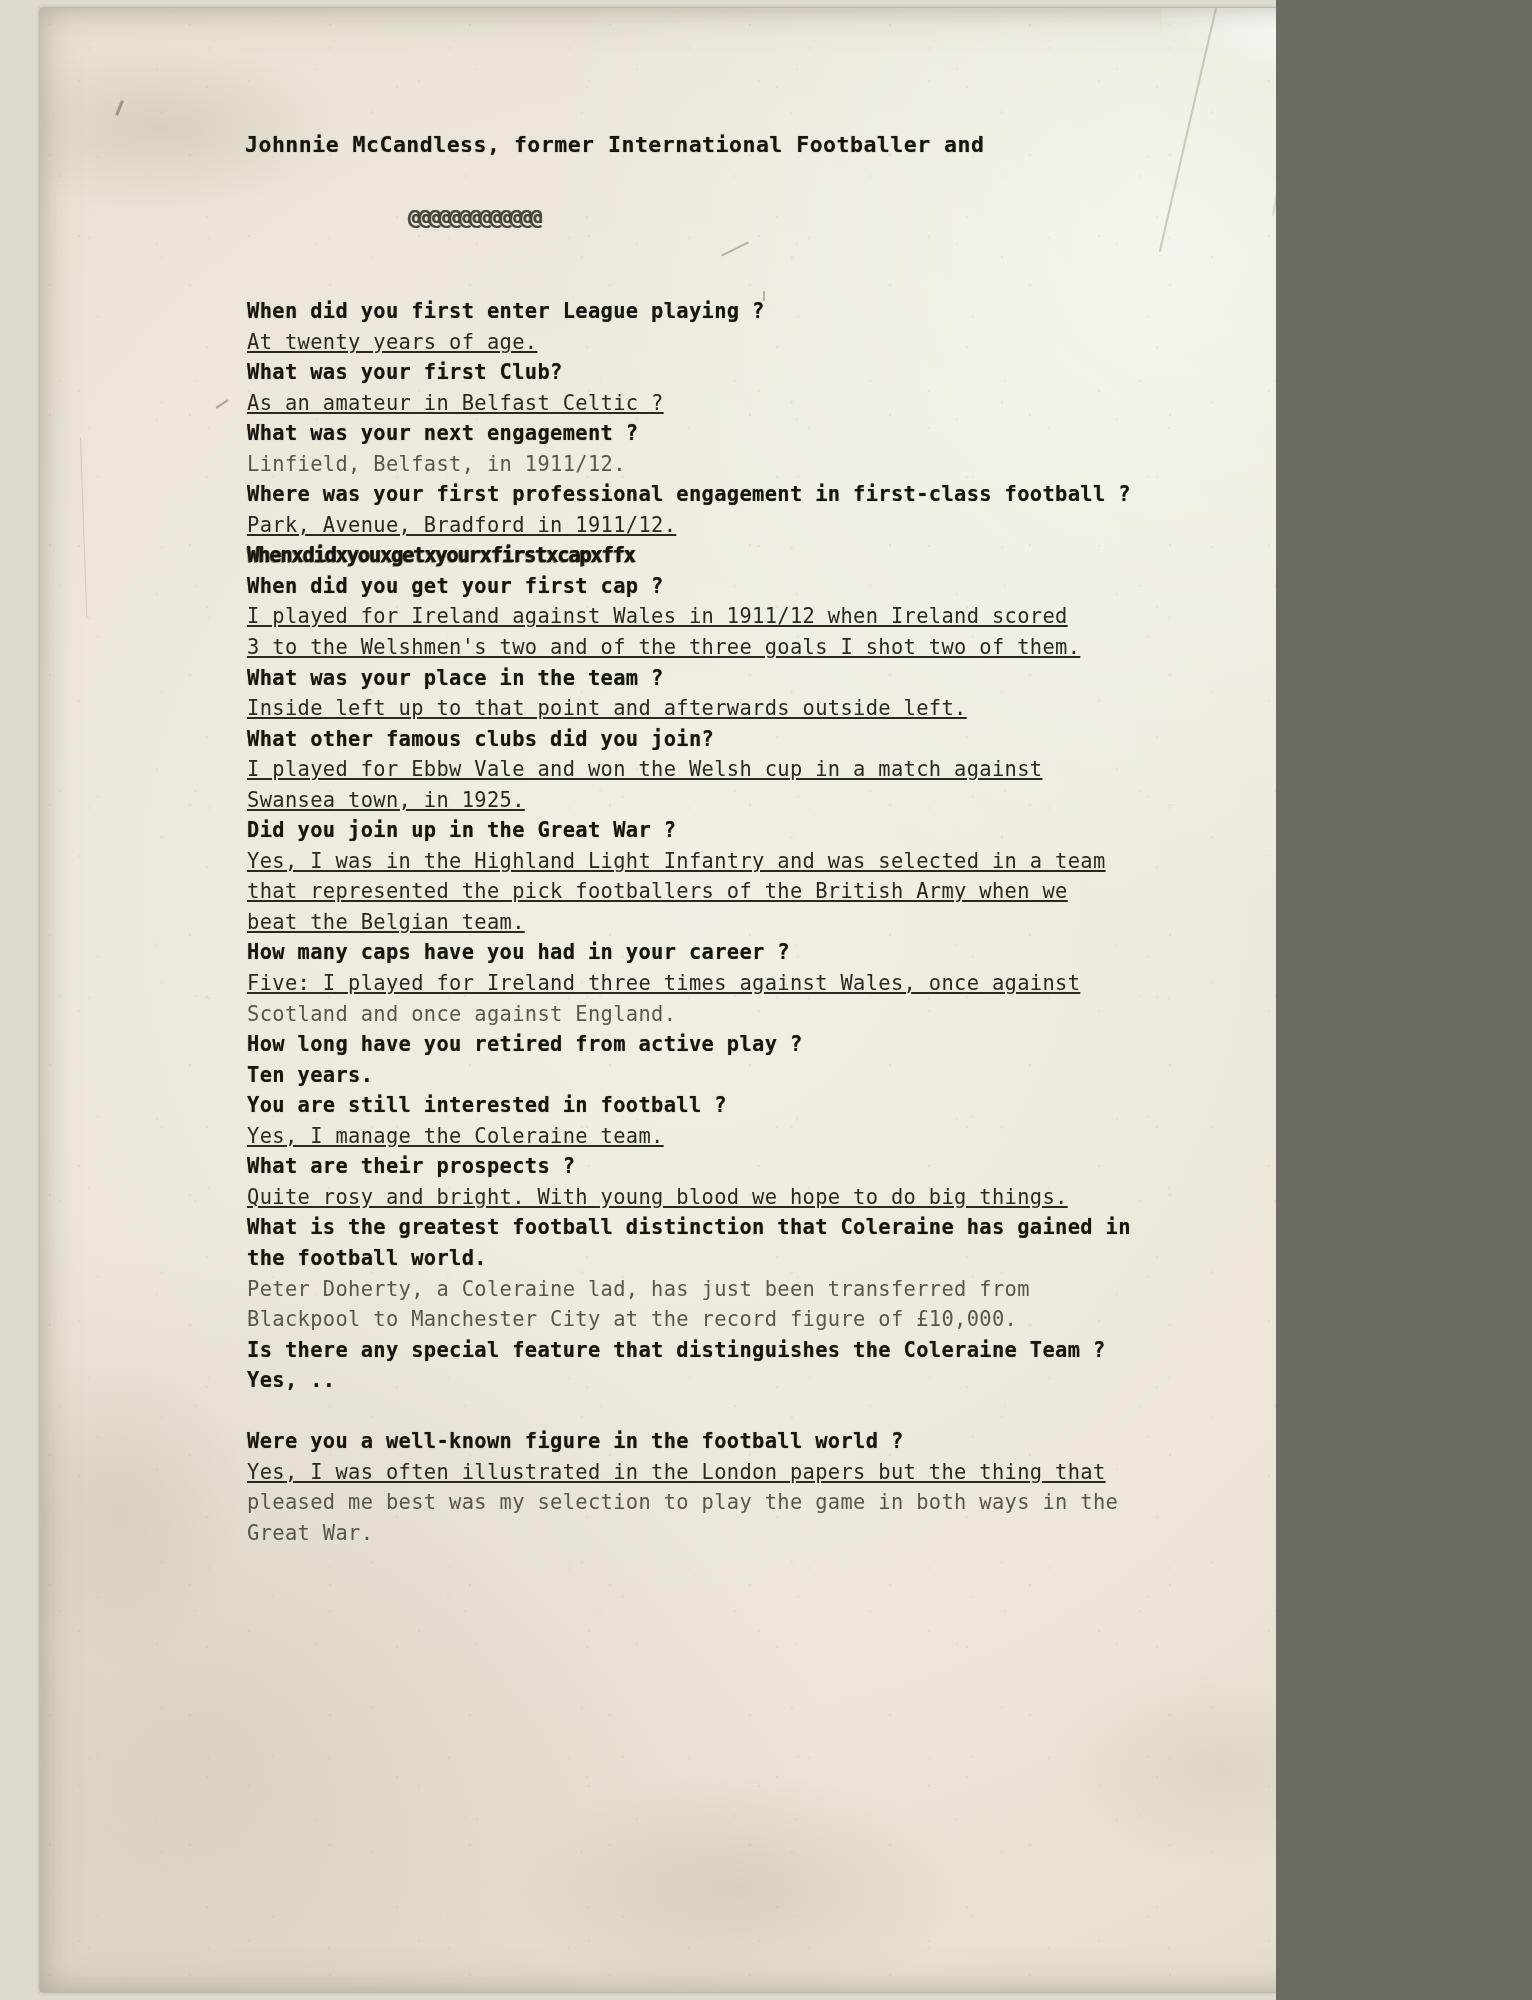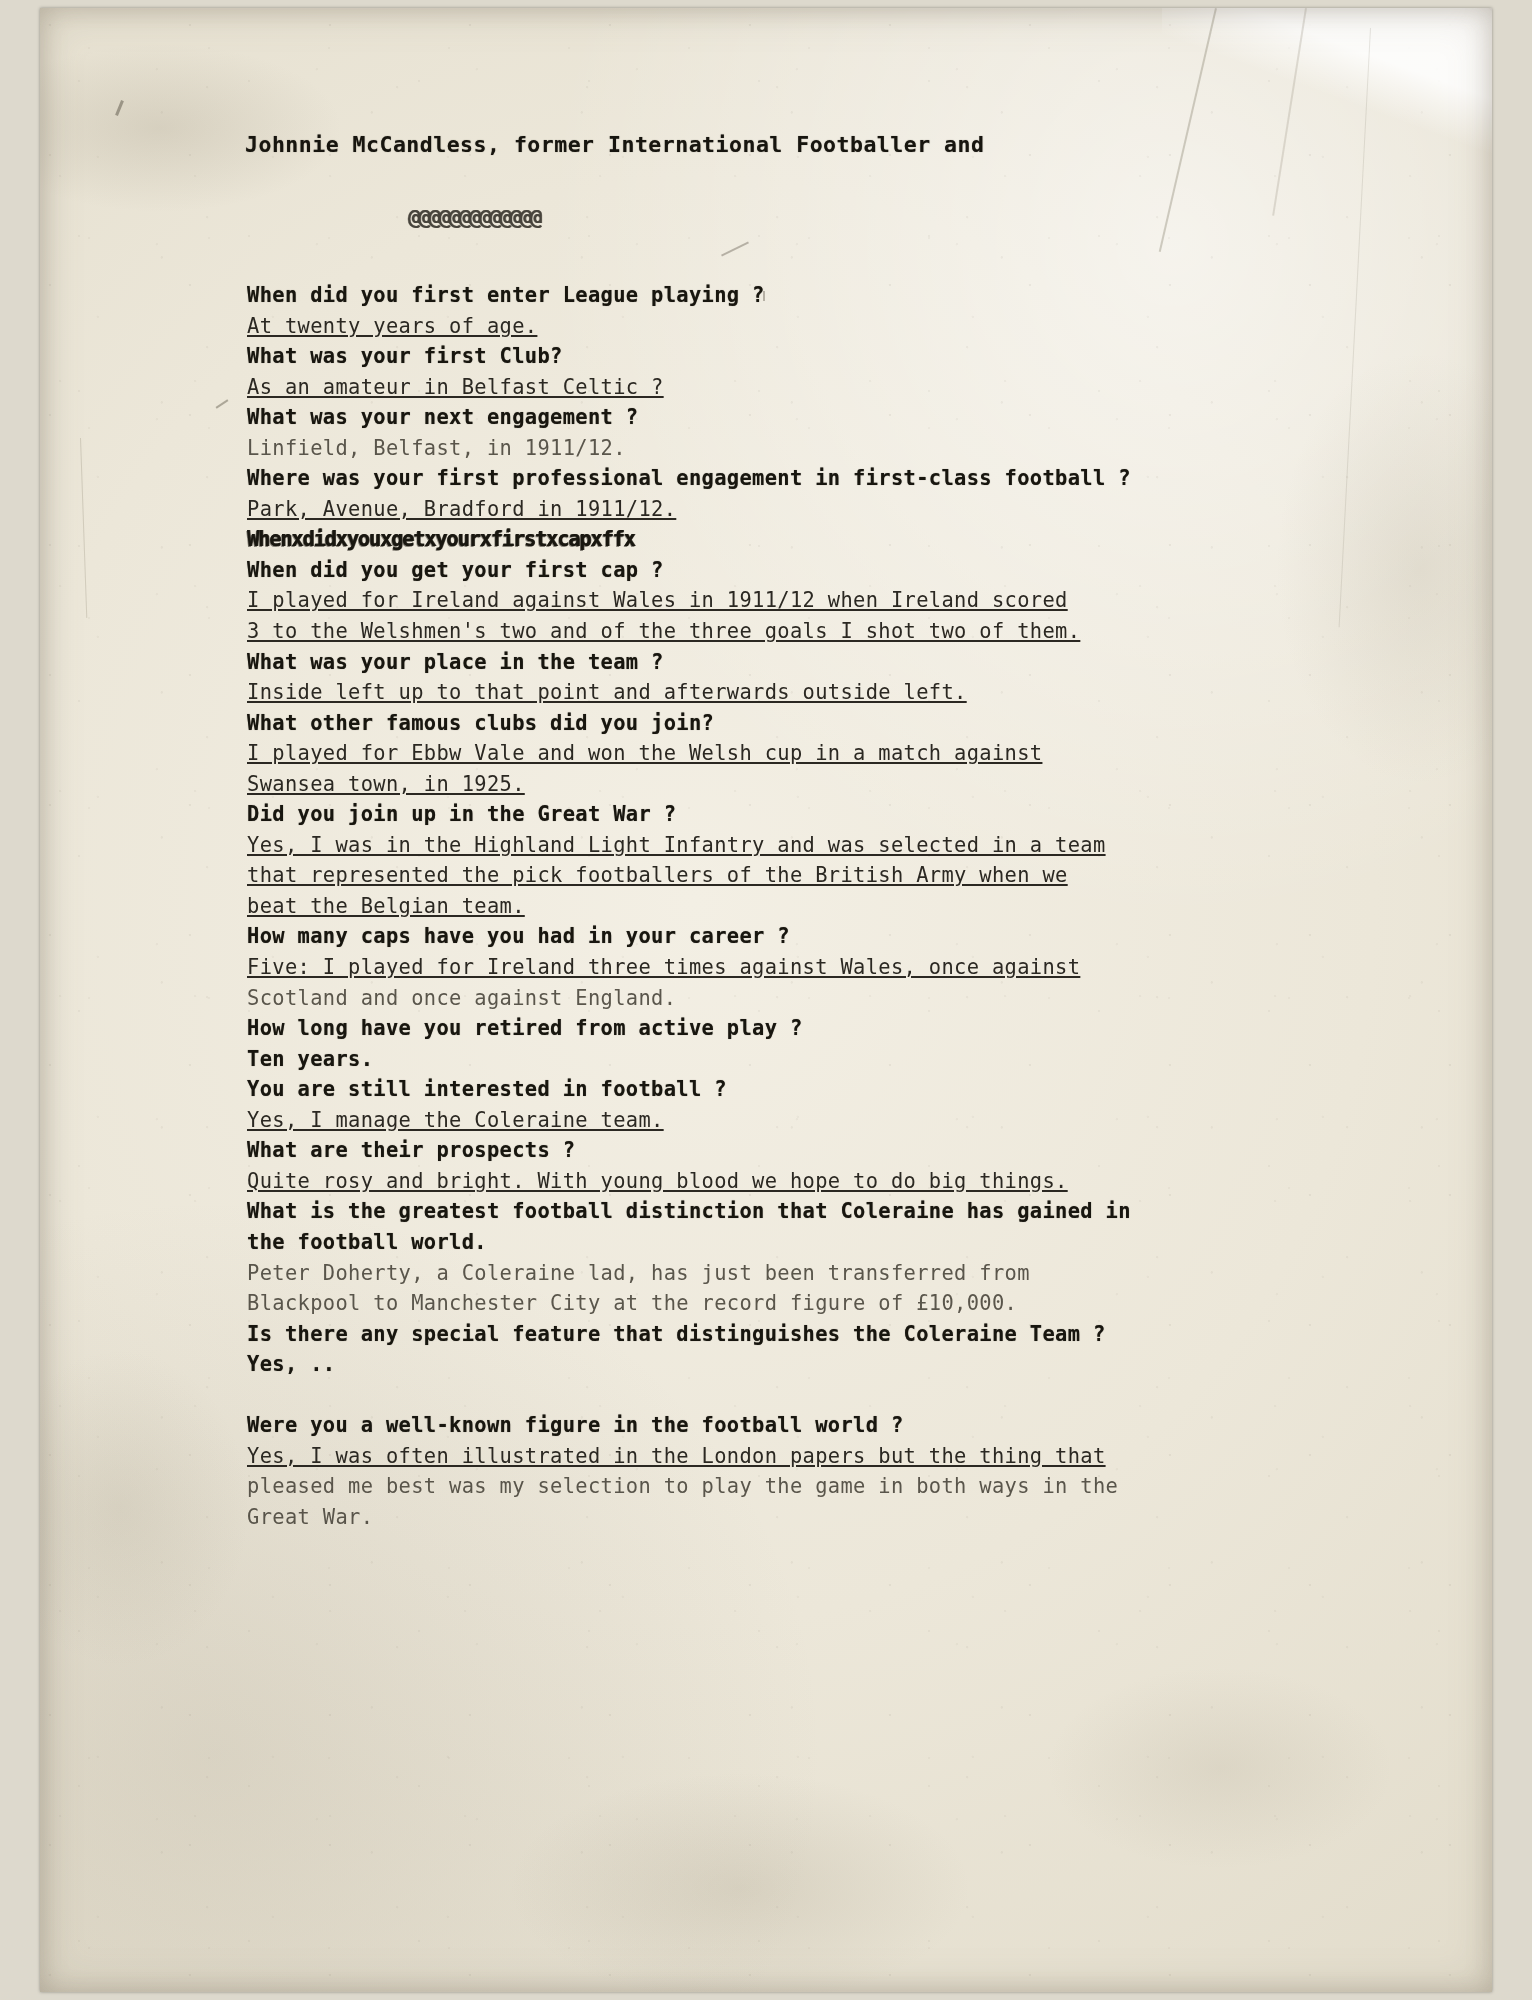--- a/index.html
+++ b/index.html
@@ -2,21 +2,21 @@
 <html><head>
 <meta charset="utf-8">
 <style>
   html, body {
     margin: 0;
     padding: 0;
     background: #6d6a63;
   }
   #page {
     position: relative;
-    width: 1532px;
+    width: 1276px;
     height: 2000px;
     overflow: hidden;
     background: #ddd9cd;
     font-family: "DejaVu Sans Mono", "Liberation Mono", monospace;
   }
 
   
   .sheet {
     position: absolute;
     left: 40px;
@@ -113,21 +113,21 @@
     letter-spacing: -2.5px;
     font-weight: 700;
     color: #24211a;
     opacity: .82;
     text-shadow: 0.6px 0 0 rgba(35,31,24,.7), -0.6px 0.4px 0 rgba(35,31,24,.45);
   }
 
   .body-block {
     position: absolute;
     left: 207px;
-    top: 272px;
+    top: 288px;
     width: 1180px;
     font-size: 20.4px;
     line-height: 30.55px;
     letter-spacing: 0.35px;
     white-space: pre;
   }
   .ln { display: block; height: 30.55px; }
 
   
   .ln.q { font-weight: 700; color: #18160f; text-shadow: 0 0 .8px rgba(25,21,14,.55); }

